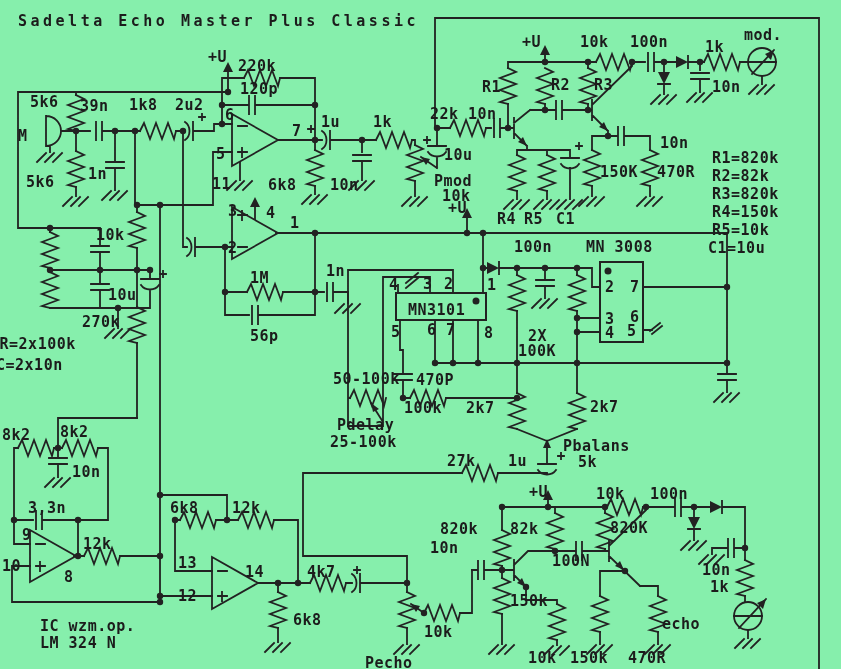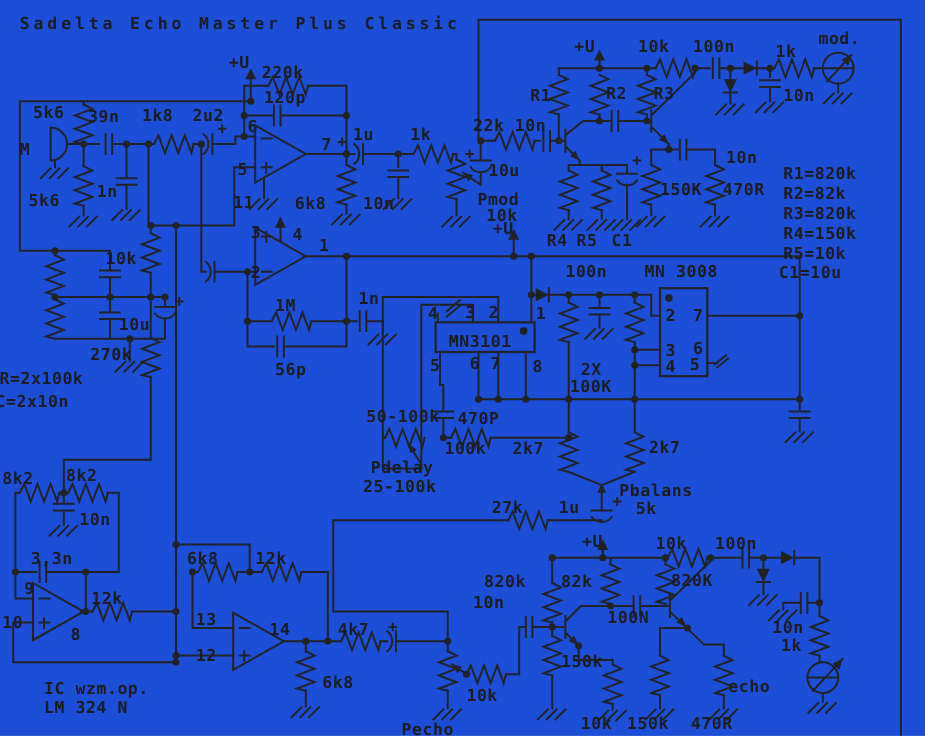--- a/index.html
+++ b/index.html
@@ -1,16 +1,16 @@
 <!DOCTYPE html>
 <html><head>
 <meta charset="utf-8">
 <style>
   html,body{margin:0;padding:0;background:#e8e8e8;}
-  #stage{position:relative;width:841px;height:669px;background:#1d4ed8;overflow:hidden;}
+  #stage{position:relative;width:841px;height:669px;background:#86efac;overflow:hidden;}
   svg{position:absolute;left:0;top:0;}
   text{font-family:"DejaVu Sans Mono",monospace;font-weight:bold;font-size:15px;fill:#1c1c1c;letter-spacing:0.5px;}
   .t-title{font-size:15px;letter-spacing:3.5px;}
   .wire{stroke:#222;stroke-width:1.8;fill:none;stroke-linecap:square;stroke-linejoin:miter;}
   .blk{fill:#222;stroke:none;}
   .ic{fill:none;stroke:#222;stroke-width:2;}
 </style>
 </head>
 <body>
 

